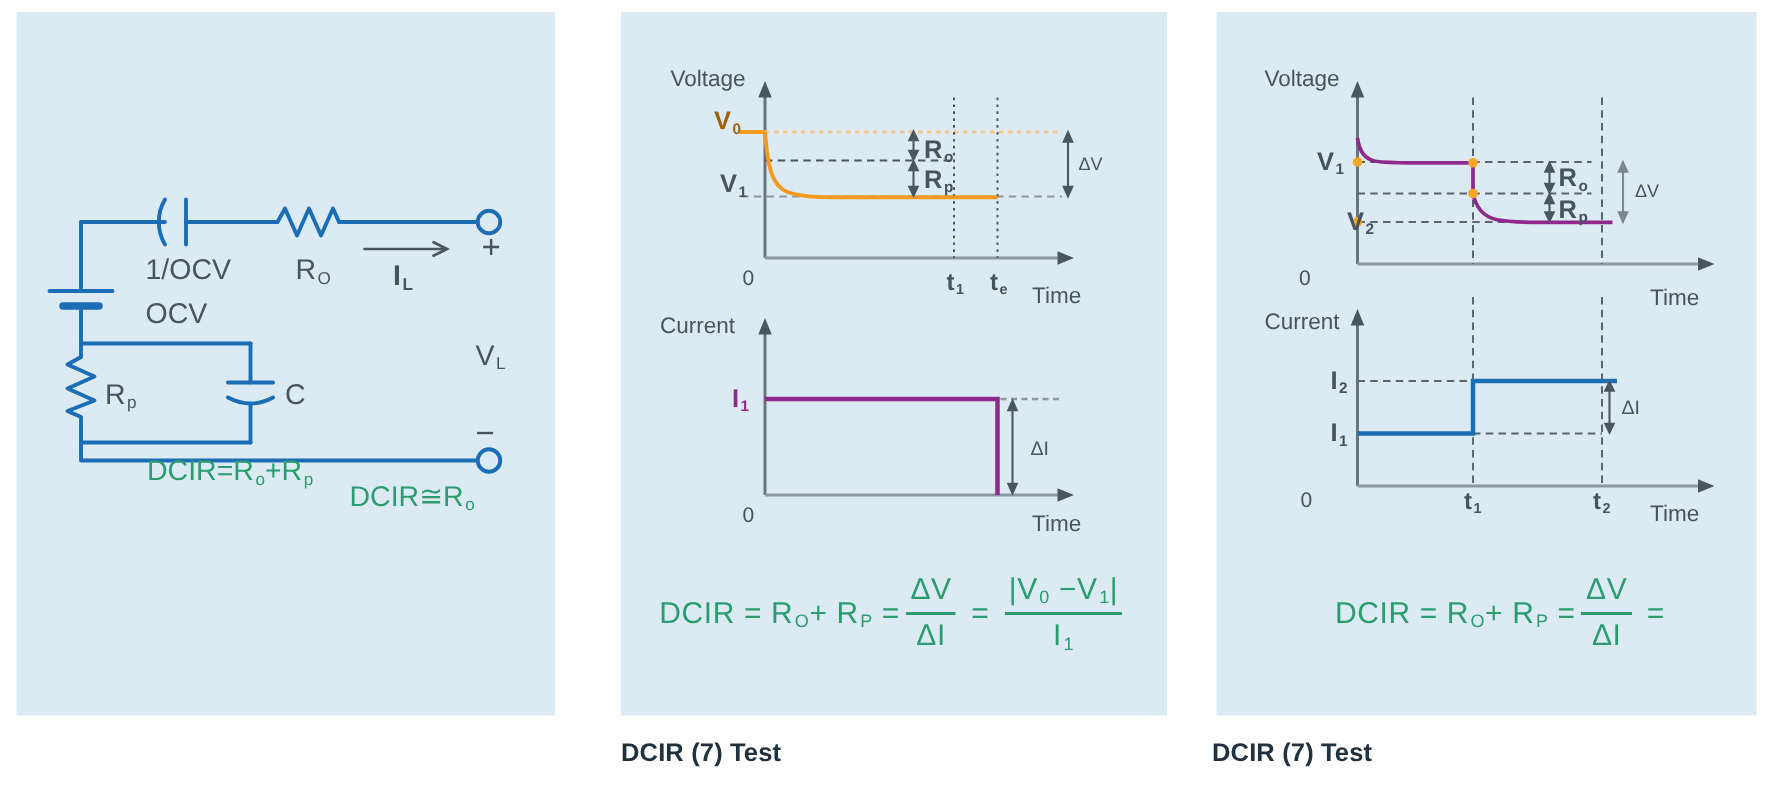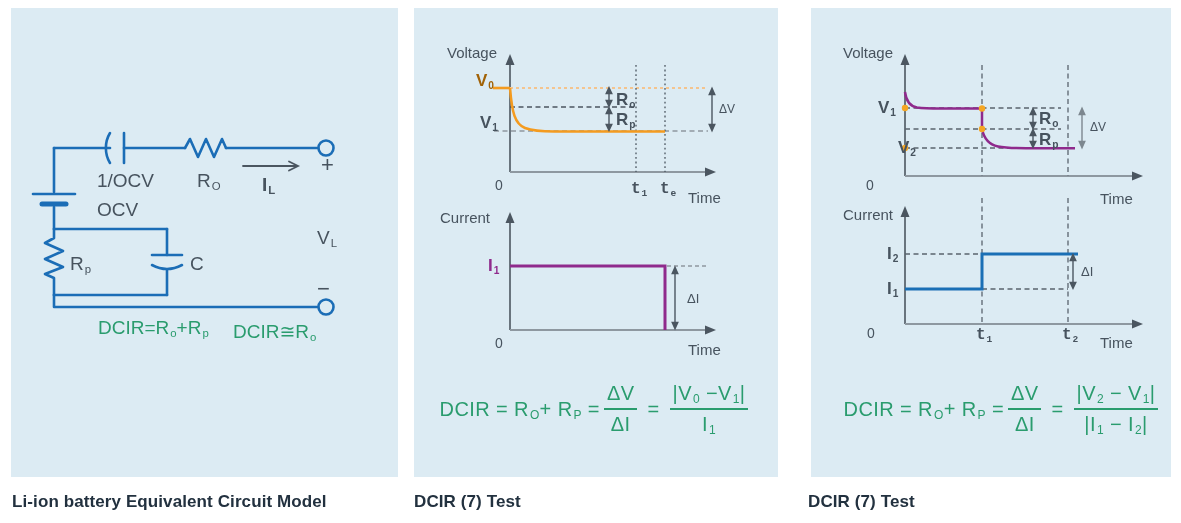--- a/index.html
+++ b/index.html
@@ -1,27 +1,27 @@
 <!DOCTYPE html>
 <html><head>
 <meta charset="utf-8">
 <style>
   html,body{margin:0;padding:0;background:#fff;}
   .canvas{position:relative;width:1181px;height:523px;background:#fff;overflow:hidden;
           font-family:"Liberation Sans","DejaVu Sans",sans-serif;color:#47535e;}
   .panel{position:absolute;top:8px;height:469px;background:#dcebf3;}
-  #panel1{left:11px;width:359px;padding-left:28px;}
+  #panel1{left:11px;width:359px;}
   #panel2{left:414px;width:364px;}
   #panel3{left:811px;width:360px;}
   svg.layer{position:absolute;left:0;top:0;}
   .lbl{position:absolute;line-height:1;white-space:nowrap;color:#47535e;font-size:17px;font-weight:600;}
   .reg{font-weight:400;}
   .med{font-weight:500;}
   .f15{font-size:15px;font-weight:500;}
-  .f16{font-size:16px;font-family:Liberation Mono, monospace;}
+  .f16{font-size:16px;}
   .f14{font-size:14px;font-weight:500;}
   .f13{font-size:13px;font-weight:500;}
   .f12{font-size:12px;font-weight:500;}
   .f19{font-size:19px;}
   .f22{font-size:22px;font-weight:400;}
   .orange{color:#a16207;}
   .purple{color:#8f2a8c;}
   .green{color:#2a9c6e;}
   .sub{font-size:0.6em;position:relative;top:0.27em;margin-left:1px;}
   .eq{position:absolute;display:flex;align-items:center;justify-content:center;
@@ -74,21 +74,21 @@
     </svg>
     <div class="lbl reg f19" style="left:86px;top:163px;">1/OCV</div>
     <div class="lbl reg f19" style="left:186px;top:163px;"><span>R</span><span class="sub">O</span></div>
     <div class="lbl f19" style="left:251px;top:167px;"><span>I</span><span class="sub">L</span></div>
     <div class="lbl reg f19" style="left:86px;top:192px;">OCV</div>
     <div class="lbl reg f19" style="left:59px;top:246px;"><span>R</span><span class="sub">p</span></div>
     <div class="lbl reg f19" style="left:179px;top:246px;">C</div>
     <div class="lbl reg f19" style="left:306px;top:220px;"><span>V</span><span class="sub">L</span></div>
     <div class="lbl f22" style="left:310px;top:146px;">+</div>
     <div class="lbl f22" style="left:306px;top:270px;">−</div>
-    <div class="lbl med f19 green" style="left:87px;top:310px;"><span>DCIR=R</span><span class="sub">o</span><span>+R</span><span class="sub">p</span></div>
+    <div class="lbl med f19 green" style="left:87px;top:297px;"><span>DCIR=R</span><span class="sub">o</span><span>+R</span><span class="sub">p</span></div>
     <div class="lbl med f19 green" style="left:222px;top:314px;"><span>DCIR≅R</span><span class="sub">o</span></div>
   </section>
 
   <section class="panel" id="panel2">
     <svg class="layer" width="364" height="469" viewBox="0 0 364 469">
 
       <g>
         <path d="M96,164 V54" stroke="#69747d" stroke-width="2"></path>
         <polygon points="96,46 91.5,57 100.5,57" fill="#4b5660"></polygon>
         <path d="M96,164 H292" stroke="#8e98a0" stroke-width="2"></path>
@@ -234,25 +234,20 @@
     <div class="lbl f16" style="left:165px;top:319px;"><span>t</span><span class="sub">1</span></div>
     <div class="lbl f16" style="left:251px;top:319px;"><span>t</span><span class="sub">2</span></div>
     <div class="lbl f15" style="left:289px;top:327px;">Time</div>
     <div class="eq" style="left:14px;top:374px;width:340px;padding-left:8px;">
       <span><span>DCIR = R</span><span class="sub">O</span><span>+ R</span><span class="sub">P</span><span> =</span></span>
       <span class="frac">
         <span class="num"><span>ΔV</span></span>
         <span class="den"><span>ΔI</span></span>
       </span>
       <span class="eqsign">=</span>
-      <span class="frac">
-        <span class="num"><span>|V</span><span class="sub">2</span><span> − V</span><span class="sub">1</span><span>|</span></span>
-        <span class="den"><span>|I</span><span class="sub">1</span><span> − I</span><span class="sub">2</span><span>|</span></span>
-      </span>
     </div>
   </section>
 
-  <div class="caption" style="left:12px;">Li-ion battery Equivalent Circuit Model</div>
   <div class="caption" style="left:414px;">DCIR (7) Test</div>
   <div class="caption" style="left:808px;">DCIR (7) Test</div>
 
 
 </div>
 
 </body></html>

